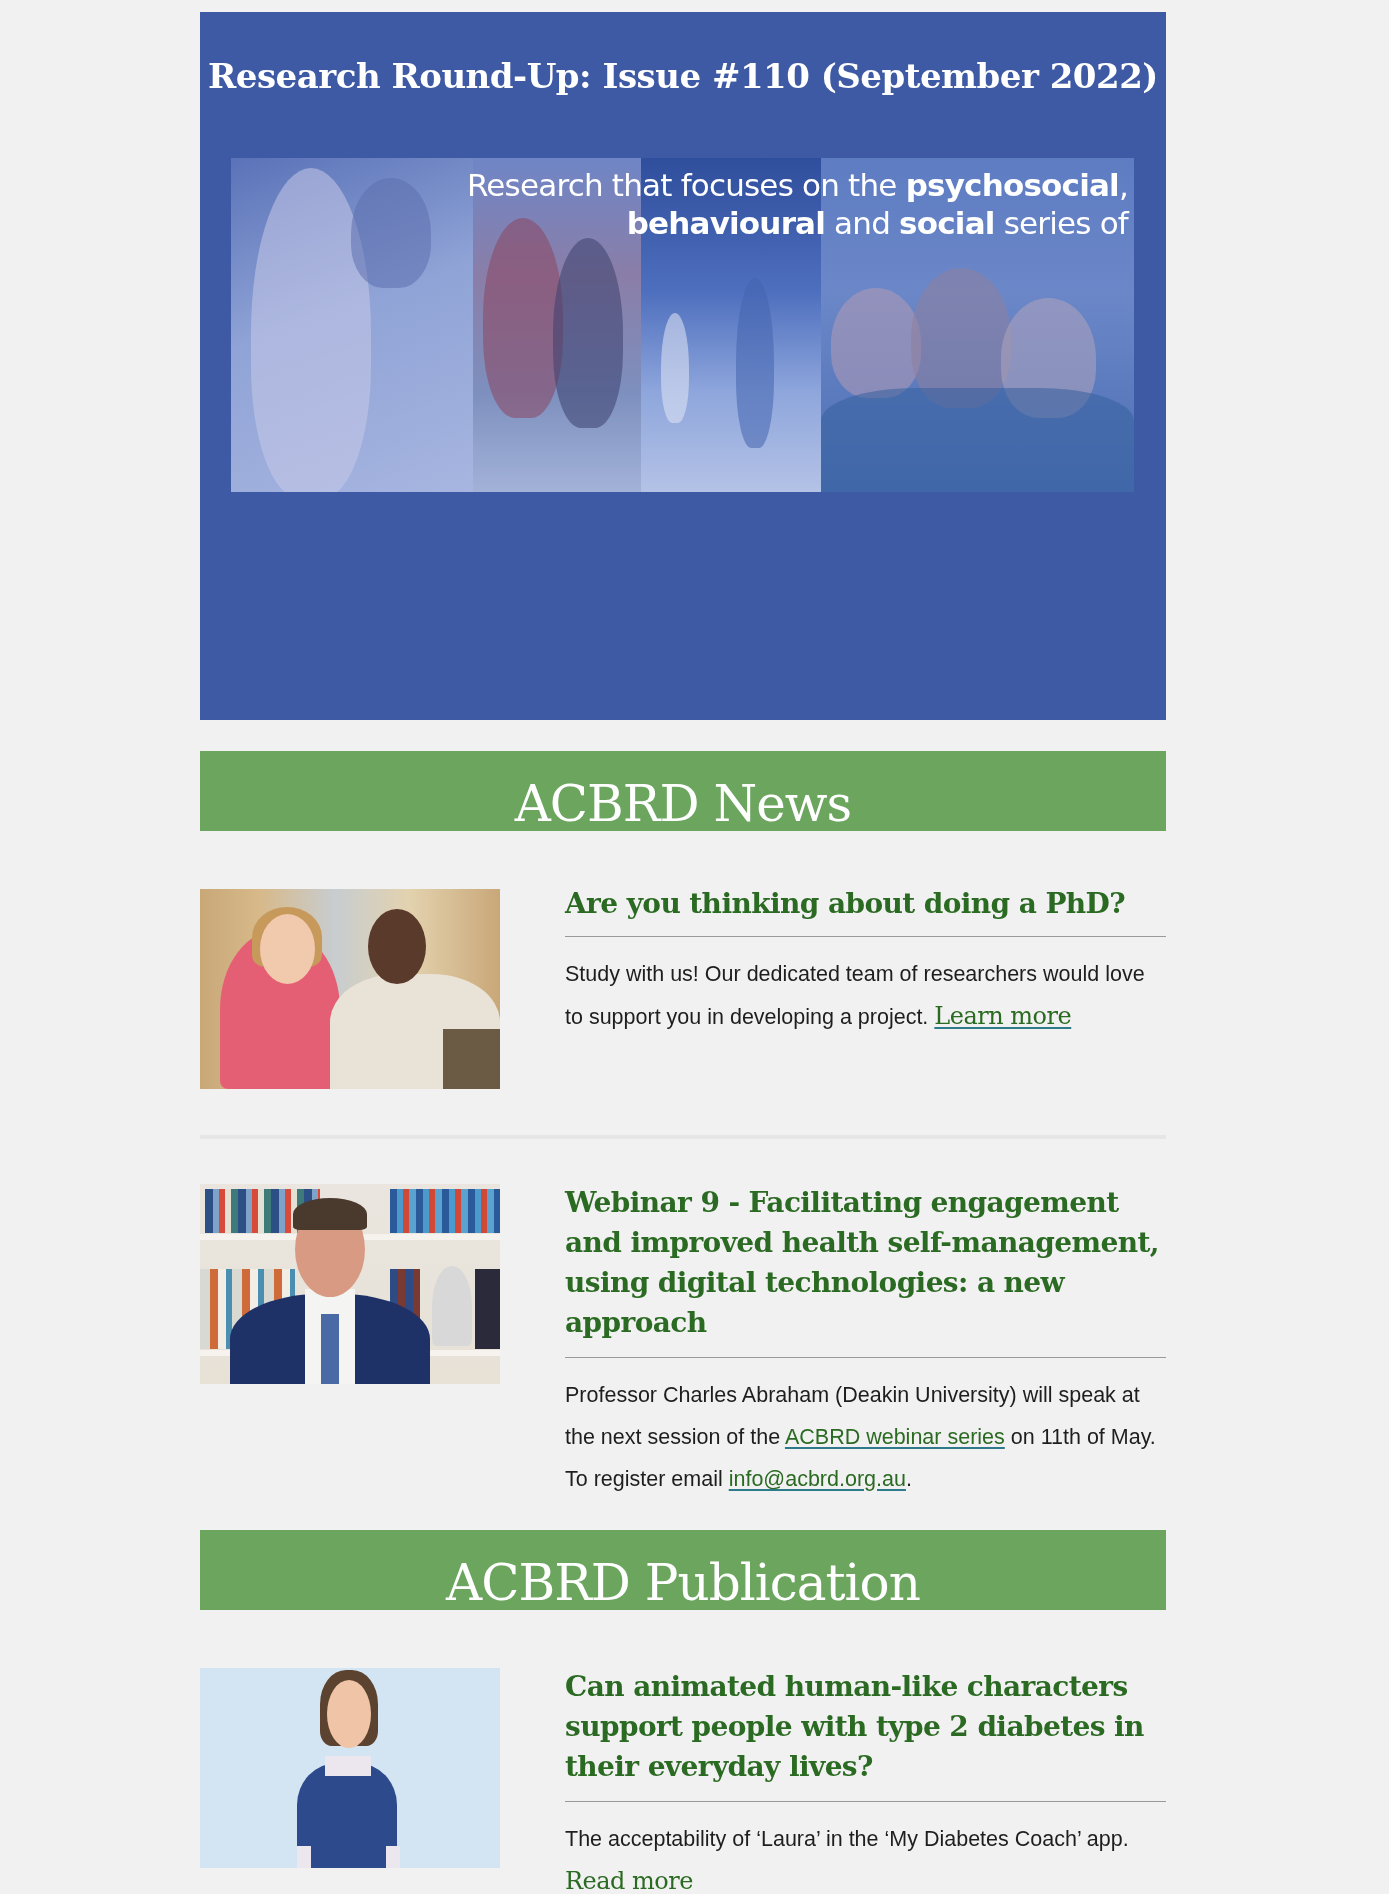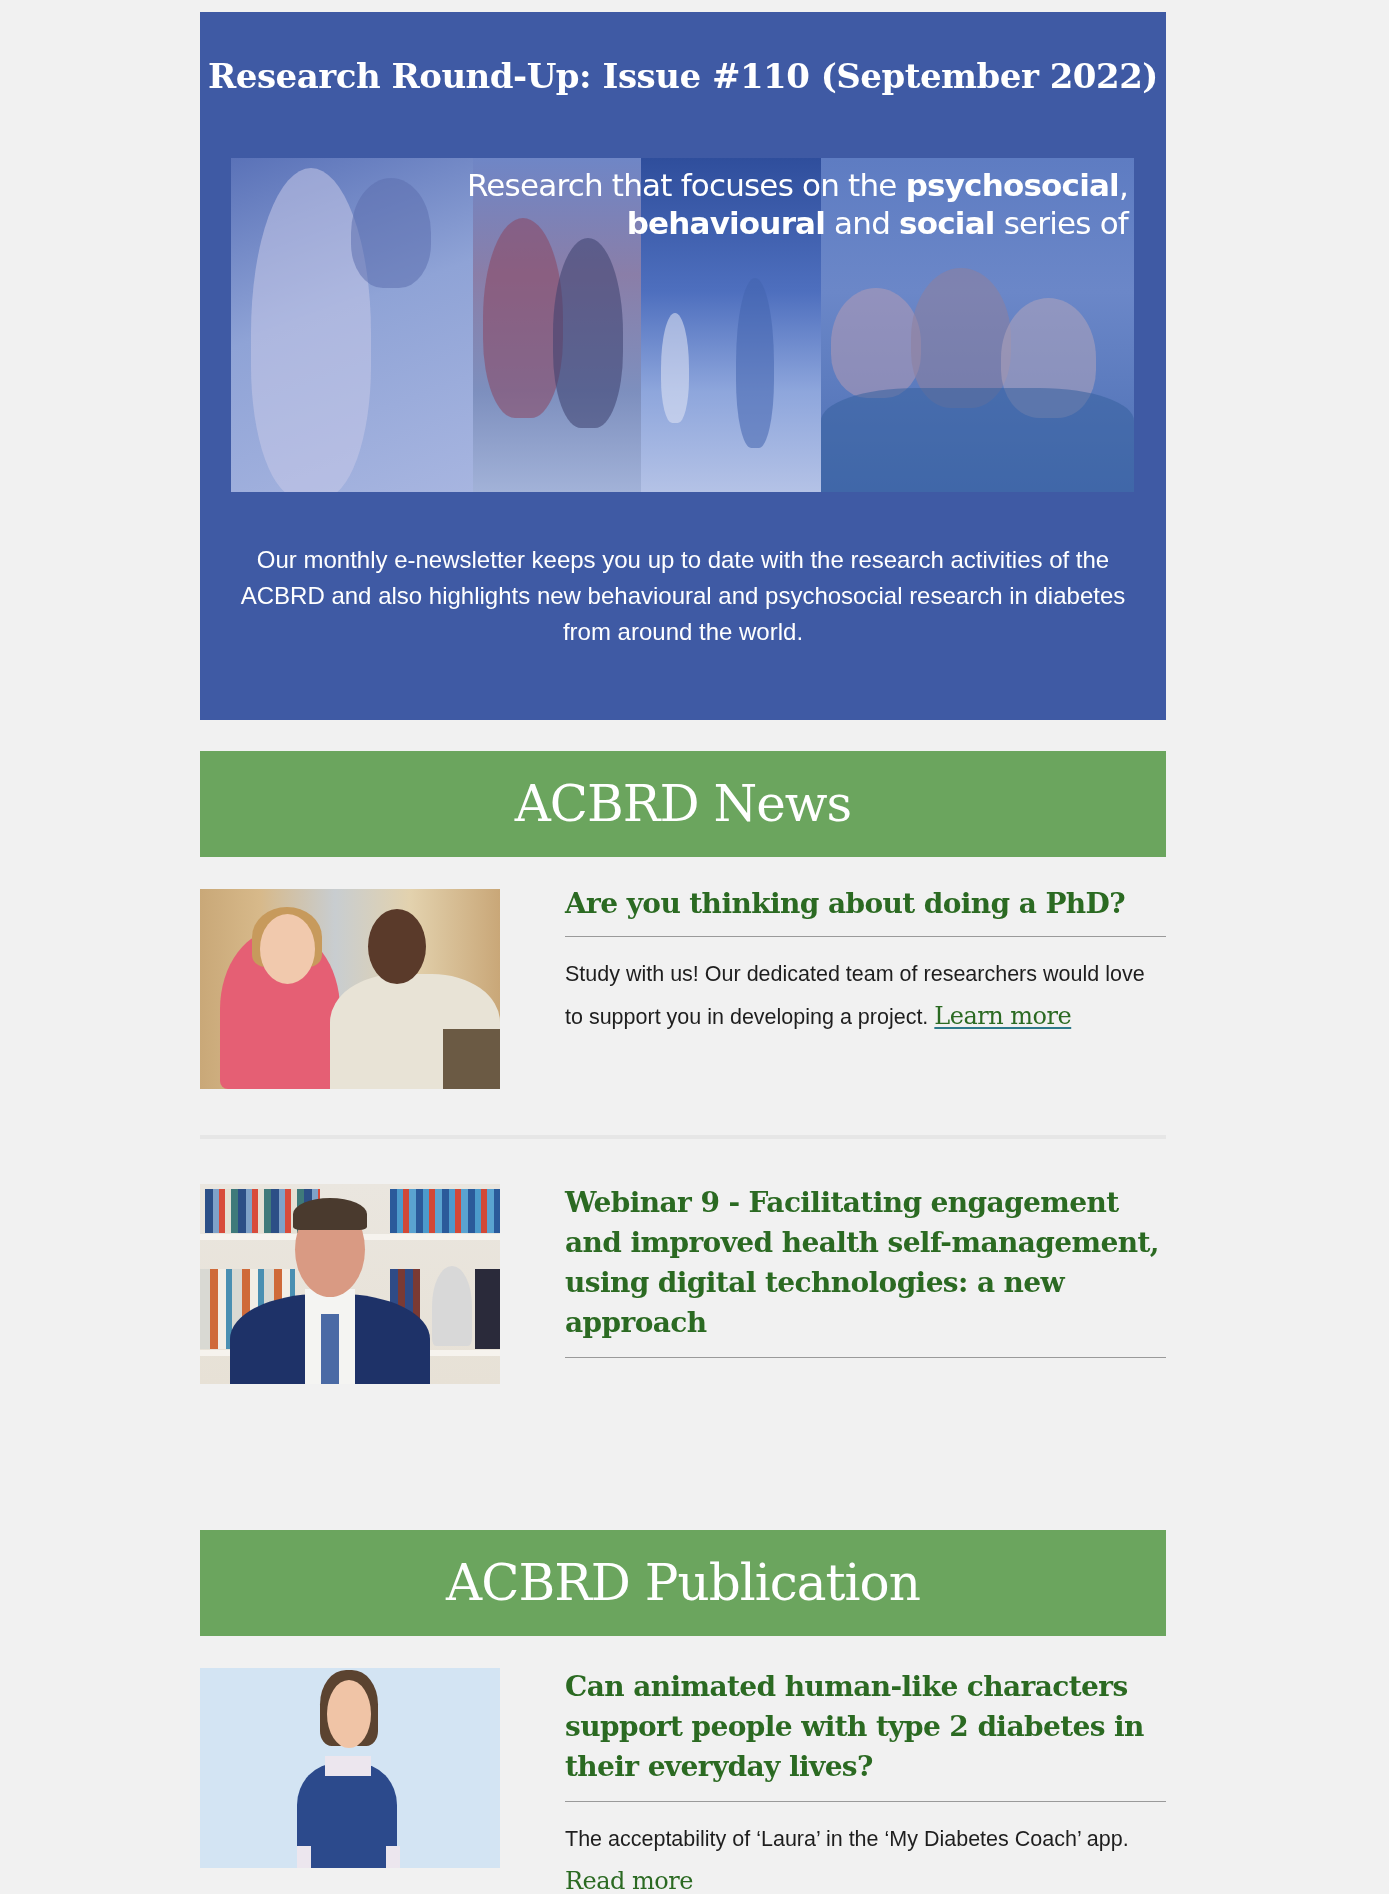--- a/index.html
+++ b/index.html
@@ -19,21 +19,21 @@
     .panel.p3 { left: 410px; width: 180px; background: linear-gradient(180deg, #2f4e9c 0%, #4e6fbe 40%, #8ea6dc 70%, #b4c2e6 100%); }
     .panel.p4 { left: 590px; width: 313px; background: linear-gradient(180deg, #5e7cc2 0%, #6b87c8 40%, #4c6fb4 100%); }
     .figure { position: absolute; border-radius: 50% 50% 40% 40%; opacity: 0.55; }
     .banner-text { position: absolute; right: 6px; top: 8px; width: 720px; text-align: right; color: #ffffff;
       font-family: "DejaVu Sans", sans-serif; font-size: 31px; line-height: 38px; letter-spacing: -0.8px; font-weight: normal; }
     .banner-text b { font-weight: bold; }
     .hero-desc { position: absolute; left: 40px; top: 530px; width: 886px; text-align: center; color: #ffffff;
       font-family: "Liberation Sans", sans-serif; font-size: 24px; line-height: 36px; }
 
     
-    .band { position: absolute; left: 0; width: 966px; height: 106px; background: #6ba55e;
+    .band { position: absolute; left: 0; width: 966px; height: 80px; background: #6ba55e;
       color: #ffffff; text-align: center; font-family: "DejaVu Serif", serif; font-size: 50px; line-height: 106px; letter-spacing: -1px; }
 
     
     .item { position: absolute; left: 0; width: 966px; }
     .thumb { position: absolute; left: 0; width: 300px; height: 200px; overflow: hidden; }
     .text-col { position: absolute; left: 365px; width: 601px; }
     .item-title { color: #2b6a22; font-family: "DejaVu Serif", serif; font-weight: bold; font-size: 28px; line-height: 40px; letter-spacing: -0.6px; }
     .rule { height: 1px; background: #9a9a9a; margin-top: 14px; }
     .item-body { margin-top: 16px; color: #1e1e1e; font-family: "Liberation Sans", sans-serif; font-size: 21.5px; line-height: 42px; }
     .link { color: #2b6a22; text-decoration: underline; text-decoration-color: #2d7a8a; text-underline-offset: 3px; }
@@ -93,21 +93,20 @@
         <div class="figure" style="left:90px;top:110px;width:100px;height:140px;background:#8e7f9c;"></div>
         <div class="figure" style="left:180px;top:140px;width:95px;height:120px;background:#b0a4bc;"></div>
         <div class="figure" style="left:0;top:230px;width:313px;height:110px;background:#36609e;border-radius:30% 30% 0 0;"></div>
       </div>
       <div class="banner-text">
         <div><span>Research that focuses on the </span><b>psychosocial</b><span>,</span></div>
         <div><b>behavioural</b><span> and </span><b>social</b><span> series of</span></div>
       </div>
     </div>
 
-    <div class="hero-desc">Our monthly e-newsletter keeps you up to date with the research activities of the ACBRD and also highlights new behavioural and psychosocial research in diabetes from around the world.</div>
   </div>
 
   <div class="band" style="top:751px;">ACBRD News</div>
 
   <div class="item" style="top:889px;">
     <div class="thumb t1">
       <div class="person-a"></div>
         <div class="hair-a"></div>
         <div class="face-a"></div>
       <div class="person-b"></div>
@@ -137,20 +136,23 @@
       <div class="bust"></div>
       <div class="suit"></div>
         <div class="shirt"></div>
         <div class="tie"></div>
       <div class="head"></div>
         <div class="hair"></div>
     </div>
     <div class="text-col" style="top:-1px;">
       <div class="item-title">Webinar 9 - Facilitating engagement and improved health self-management, using digital technologies: a new approach</div>
       <div class="rule"></div>
+      <div class="item-body">
+        <span>Professor Charles Abraham (Deakin University) will speak at the next session of the </span><a class="link">ACBRD webinar series</a><span> on 11th of May. To register email </span><a class="link">info@acbrd.org.au</a><span>.</span>
+      </div>
     </div>
   </div>
 
   <div class="band" style="top:1530px;">ACBRD Publication</div>
 
   <div class="item" style="top:1668px;">
     <div class="thumb t3">
       <div class="body"></div>
         <div class="collar"></div>
       <div class="hair"></div>

